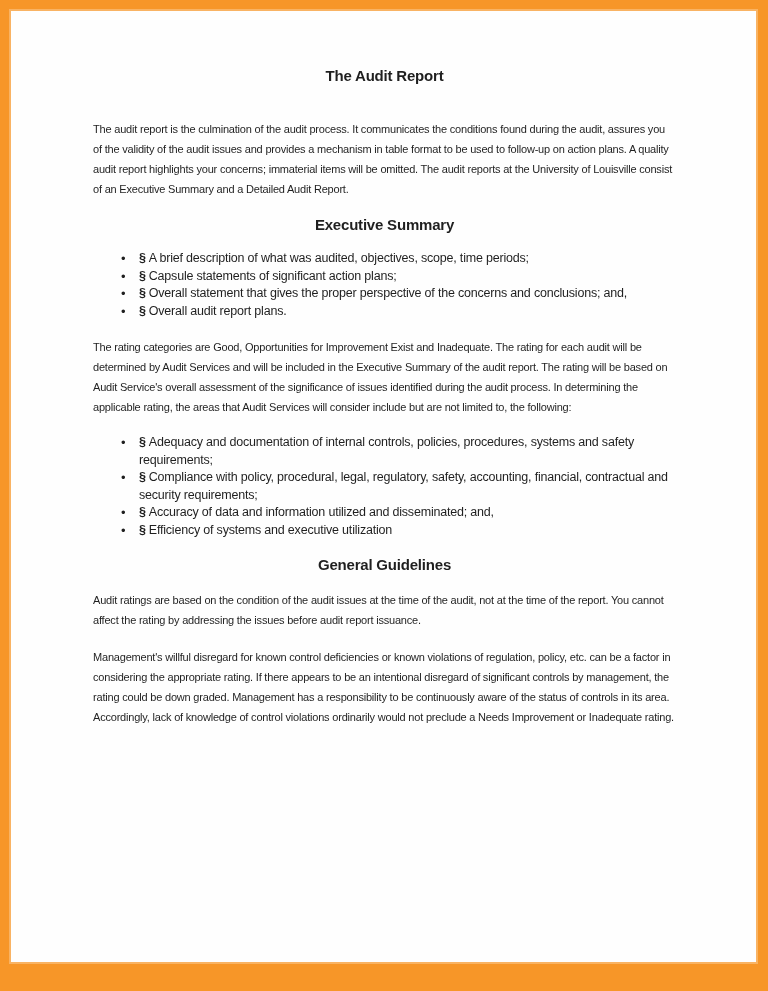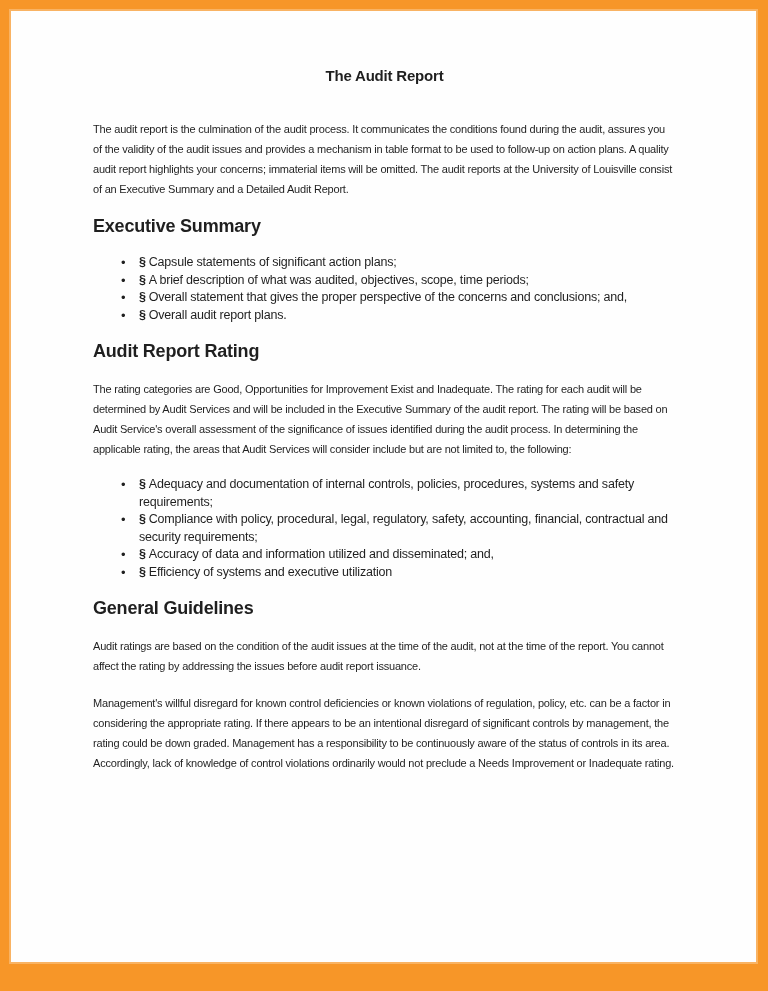--- a/index.html
+++ b/index.html
@@ -30,23 +30,23 @@
     overflow: hidden;
   }
   .doc-title {
     font-size: 15px;
     font-weight: bold;
     text-align: center;
     margin: 0 0 35px 0;
     letter-spacing: -0.2px;
   }
   .section-heading {
-    font-size: 18px;
+    font-size: 15px;
     font-weight: bold;
-    text-align: left;
+    text-align: center;
     margin: 6px 0 17px 0;
     letter-spacing: -0.2px;
   }
   p {
     font-size: 11px;
     line-height: 20px;
     letter-spacing: -0.2px;
     margin: 0 0 17px 0;
   }
   ul.bullet-list {
@@ -79,27 +79,26 @@
   <div class="page">
 
     <h1 class="doc-title">The Audit Report</h1>
 
     <p>The audit report is the culmination of the audit process. It communicates the conditions found during the audit, assures you of the validity of the audit issues and provides a mechanism in table format to be used to follow-up on action plans. A quality audit report highlights your concerns; immaterial items will be omitted. The audit reports at the University of Louisville consist of an Executive Summary and a Detailed Audit Report.</p>
 
     <h2 class="section-heading">Executive Summary</h2>
 
 
     <ul class="bullet-list">
+      <li><span class="marker">§</span><span>A brief description of what was audited, objectives, scope, time periods;</span></li>
       <li><span class="marker">§</span><span>Capsule statements of significant action plans;</span></li>
-      <li><span class="marker">§</span><span>A brief description of what was audited, objectives, scope, time periods;</span></li>
       <li><span class="marker">§</span><span>Overall statement that gives the proper perspective of the concerns and conclusions; and,</span></li>
       <li><span class="marker">§</span><span>Overall audit report plans.</span></li>
     </ul>
 
-    <h2 class="section-heading">Audit Report Rating</h2>
 
     <p>The rating categories are Good, Opportunities for Improvement Exist and Inadequate. The rating for each audit will be determined by Audit Services and will be included in the Executive Summary of the audit report. The rating will be based on Audit Service's overall assessment of the significance of issues identified during the audit process. In determining the applicable rating, the areas that Audit Services will consider include but are not limited to, the following:</p>
 
     <ul class="bullet-list">
       <li><span class="marker">§</span><span>Adequacy and documentation of internal controls, policies, procedures, systems and safety requirements;</span></li>
       <li><span class="marker">§</span><span>Compliance with policy, procedural, legal, regulatory, safety, accounting, financial, contractual and security requirements;</span></li>
       <li><span class="marker">§</span><span>Accuracy of data and information utilized and disseminated; and,</span></li>
       <li><span class="marker">§</span><span>Efficiency of systems and executive utilization</span></li>
     </ul>
 

